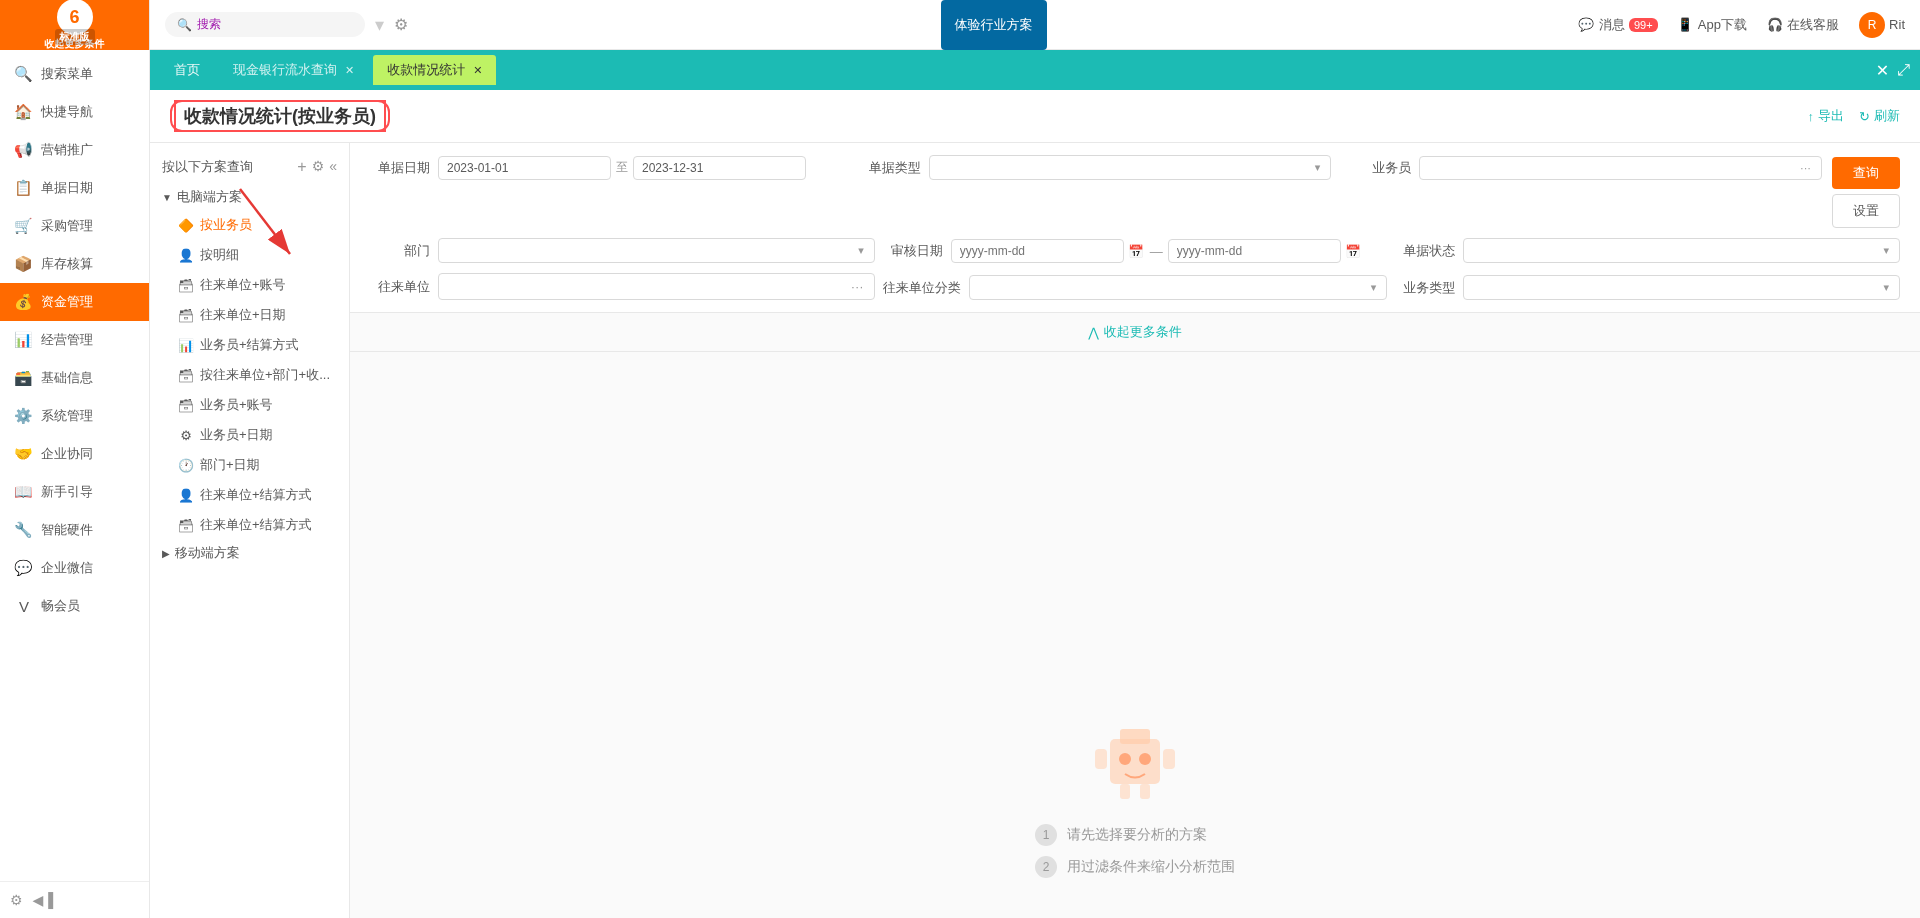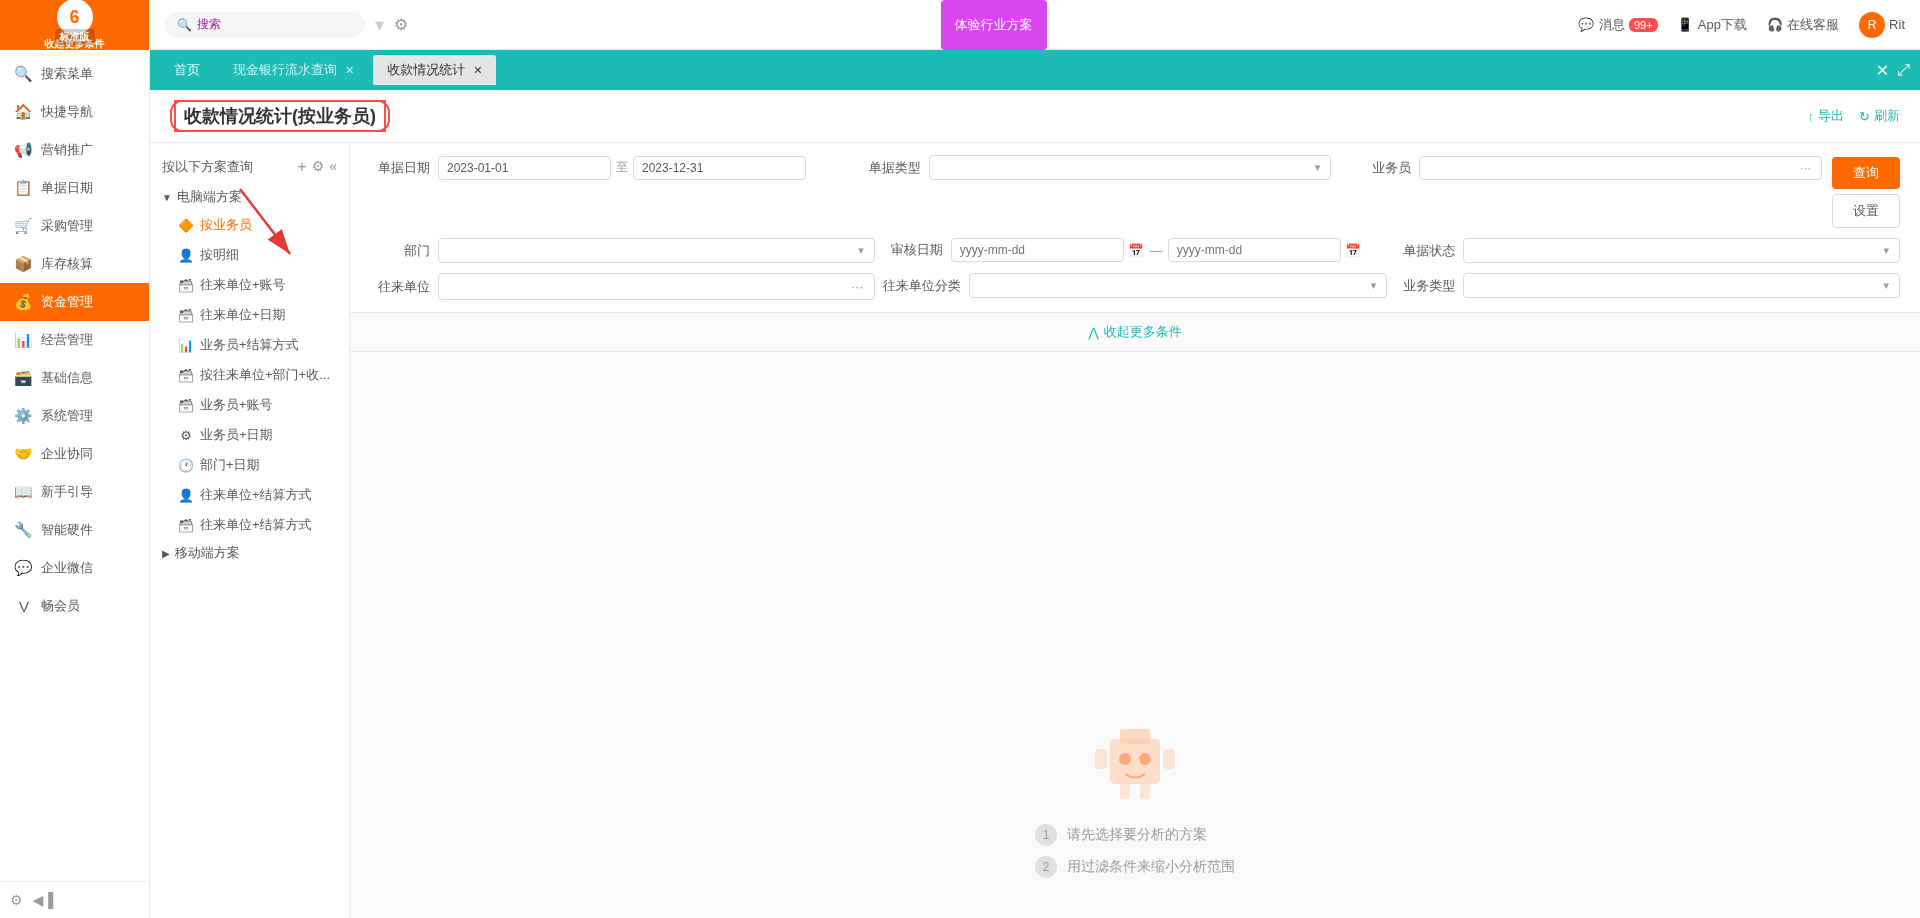--- a/index.html
+++ b/index.html
@@ -16,28 +16,28 @@
     .sidebar-bottom-btn { color: #999; font-size: 14px; cursor: pointer; }
 
     
     .main { flex: 1; display: flex; flex-direction: column; height: 918px; overflow: hidden; }
 
     
     .topbar { height: 50px; background: #fff; display: flex; align-items: center; padding: 0 15px; border-bottom: 1px solid #e8e8e8; gap: 15px; justify-content: space-between; }
     .topbar-left { display: flex; align-items: center; gap: 10px; }
     .topbar-search { display: flex; align-items: center; background: #f5f5f5; border-radius: 15px; padding: 4px 12px; gap: 5px; color: #999; font-size: 12px; width: 200px; }
     .topbar-right { display: flex; align-items: center; gap: 20px; font-size: 13px; color: #595959; }
-    .topbar-trial-btn { background: #d946ef; color: #fff; border: none; border-radius: 4px; padding: 16px 14px; cursor: pointer; font-size: 13px; }
+    .topbar-trial-btn { background: #0369a1; color: #fff; border: none; border-radius: 4px; padding: 16px 14px; cursor: pointer; font-size: 13px; }
     .topbar-badge { background: #ff4d4f; color: #fff; border-radius: 6px; padding: 1px 5px; font-size: 11px; }
     .topbar-icon-item { display: flex; align-items: center; gap: 4px; cursor: pointer; }
 
     
     .tabbar { height: 40px; background: #1cbbb4; display: flex; align-items: center; padding: 0 10px; gap: 5px; }
     .tab { display: flex; align-items: center; padding: 6px 14px; font-size: 13px; color: #fff; cursor: pointer; border-radius: 3px 3px 0 0; gap: 5px; opacity: 0.8; }
-    .tab.active { background: #e5e5e5; color: #333; opacity: 1; border-radius: 3px 3px 0 0; }
+    .tab.active { background: #bef264; color: #333; opacity: 1; border-radius: 3px 3px 0 0; }
     .tab-close { font-size: 11px; cursor: pointer; margin-left: 3px; }
     .tab-home { opacity: 0.9; }
     .tabbar-right { margin-left: auto; display: flex; gap: 8px; color: #fff; font-size: 16px; cursor: pointer; }
 
     
     .page-header { background: #fff; padding: 10px 20px; display: flex; align-items: center; justify-content: space-between; border-bottom: 1px solid #e8e8e8; }
     .page-title { font-size: 18px; font-weight: bold; color: #333; border: 2px solid #ff4d4f; padding: 4px 8px; }
     .page-actions { display: flex; gap: 15px; align-items: center; }
     .page-action-btn { display: flex; align-items: center; gap: 4px; color: #1cbbb4; cursor: pointer; font-size: 13px; }
 
@@ -56,21 +56,21 @@
     .scheme-list { padding: 0; }
     .scheme-item { display: flex; align-items: center; padding: 6px 15px 6px 28px; cursor: pointer; font-size: 13px; color: #595959; gap: 6px; }
     .scheme-item.active { color: #ff6a00; }
     .scheme-item .item-icon { width: 16px; height: 16px; display: flex; align-items: center; justify-content: center; }
 
     
     .right-panel { flex: 1; display: flex; flex-direction: column; overflow: hidden; }
 
     
     .filter-area { background: #fff; padding: 12px 20px; border-bottom: 1px solid #e8e8e8; }
-    .filter-row { display: flex; align-items: flex-start; gap: 8px; margin-bottom: 10px; flex-wrap: wrap; }
+    .filter-row { display: flex; align-items: flex-end; gap: 8px; margin-bottom: 10px; flex-wrap: wrap; }
     .filter-row:last-child { margin-bottom: 0; }
     .filter-item { display: flex; align-items: center; gap: 8px; flex: 1; min-width: 280px; }
     .filter-label { color: #595959; font-size: 13px; white-space: nowrap; min-width: 60px; text-align: right; }
     .filter-content { flex: 1; display: flex; align-items: center; gap: 5px; }
     .date-tabs { display: flex; gap: 3px; align-items: center; }
     .date-tab { padding: 2px 8px; font-size: 12px; cursor: pointer; color: #595959; border-radius: 3px; }
     .date-tab.active { background: #ff6a00; color: #fff; border-radius: 3px; }
     .date-input { border: 1px solid #d9d9d9; border-radius: 4px; padding: 4px 8px; font-size: 12px; color: #595959; min-width: 100px; }
     .filter-select { border: 1px solid #d9d9d9; border-radius: 4px; padding: 5px 10px; font-size: 13px; color: #595959; display: flex; align-items: center; justify-content: space-between; cursor: pointer; min-width: 180px; flex: 1; }
     .filter-select-arrow { color: #999; font-size: 11px; margin-left: 5px; }

